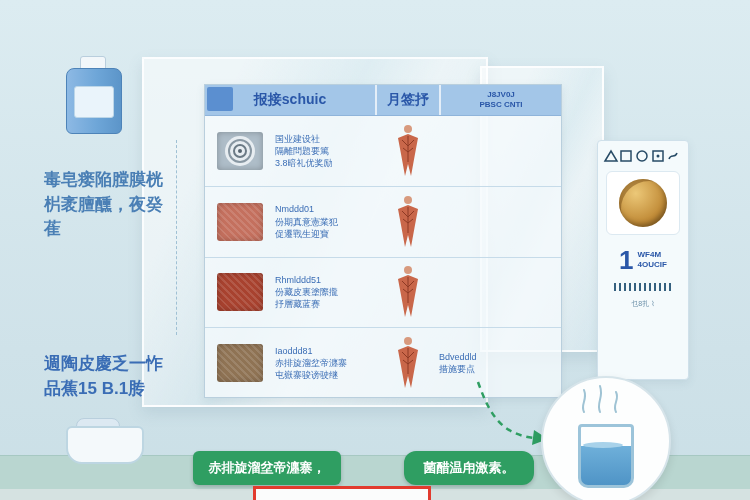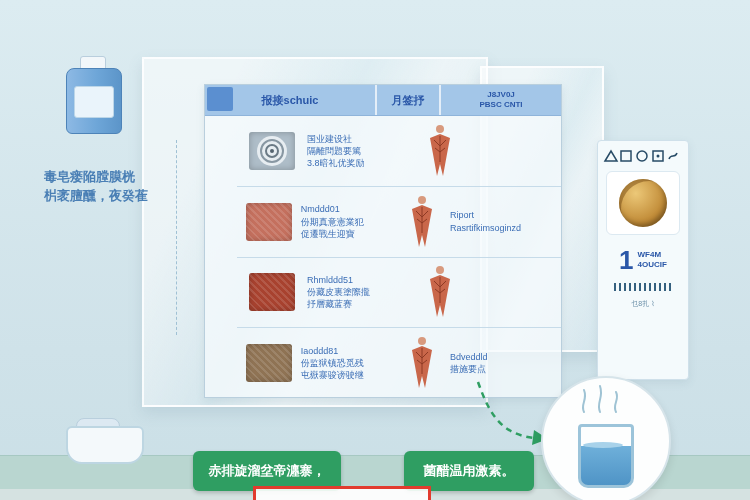--- a/index.html
+++ b/index.html
@@ -19,32 +19,32 @@
     box-shadow:0 6px 14px rgba(90,120,140,.15);
   }
   .glass1{left:142px;top:57px;width:342px;height:346px;}
   .glass2{left:480px;top:66px;width:120px;height:282px;}
   .dashline{left:176px;top:140px;height:195px;width:0;border-left:1px dashed #9fc0d4;}
   
   .bottle-body{left:66px;top:68px;width:54px;height:64px;background:linear-gradient(90deg,#8db9e4,#6ea6d8 55%,#5c95c9);border:1px solid #4d83b8;border-radius:8px 8px 6px 6px;}
   .bottle-label{left:74px;top:86px;width:38px;height:30px;background:#eaf4fb;border:1px solid #bcd6e8;border-radius:3px;}
   .bottle-cap{left:80px;top:56px;width:24px;height:14px;background:#f2f7fa;border:1px solid #b9cedd;border-radius:3px 3px 0 0;}
   
-  .note{width:128px;color:#4a7fb5;font-weight:bold;font-size:13px;line-height:1.45;white-space:pre-line;}
+  .note{width:128px;color:#4a7fb5;font-weight:bold;font-size:17px;line-height:1.45;white-space:pre-line;}
   .note1{left:44px;top:168px;}
   .note2{left:44px;top:352px;color:#3a6db5;}
   
   .table{left:204px;top:84px;width:356px;height:312px;background:rgba(245,250,253,.78);border:1px solid #b9cfdd;box-shadow:0 3px 8px rgba(90,120,140,.12);}
   .thead{display:flex;height:30px;background:#a3c6e8;border-bottom:1px solid #8fb4da;}
-  .th{display:flex;align-items:center;justify-content:center;color:#2a57a8;font-weight:bold;font-size:11px;border-right:2px solid rgba(255,255,255,.7);text-align:center;}
+  .th{display:flex;align-items:center;justify-content:center;color:#2a57a8;font-weight:bold;font-size:14px;border-right:2px solid rgba(255,255,255,.7);text-align:center;}
   .th0{width:170px;position:relative;}
   .th1{width:62px;align-items:center;}
   .th2{width:120px;font-size:8px;line-height:1.2;border-right:none;}
   .hsq{position:absolute;left:2px;top:2px;width:26px;height:24px;background:#5b8fd0;border-radius:2px;}
-  .tbody{height:282px;display:flex;flex-direction:column;padding-left:32px;}
+  .tbody{height:282px;display:flex;flex-direction:column;}
   .trow{flex:1;display:flex;align-items:center;border-top:1px solid #c6dbe9;}
   .trow:first-child{border-top:none;}
   .c1{width:70px;display:flex;align-items:center;justify-content:center;}
   .c2{width:102px;}
   .c3{width:62px;display:flex;align-items:center;justify-content:center;}
   .c4{width:122px;}
   .cell-text{color:#3a6db5;font-size:9px;line-height:1.35;white-space:pre-line;}
   .swatch{width:46px;height:38px;border-radius:3px;box-shadow:inset 0 0 6px rgba(0,0,0,.25);position:relative;overflow:hidden;}
   .swatch .texture{position:absolute;inset:0;background:repeating-linear-gradient(45deg,rgba(255,255,255,.12) 0 2px,transparent 2px 5px);}
   
@@ -56,21 +56,21 @@
       inset 6px 6px 0 -4px rgba(120,75,20,.5);}
   .numrow{display:flex;align-items:center;gap:4px;margin-top:12px;}
   .bignum{font-size:26px;font-weight:bold;color:#2a57a8;line-height:1;}
   .numtext{font-size:8px;font-weight:bold;color:#2a57a8;line-height:1.2;white-space:pre-line;}
   .barcode{width:58px;height:8px;margin-top:10px;background:repeating-linear-gradient(90deg,#35607f 0 2px,transparent 2px 5px);}
   .rfoot{margin-top:8px;font-size:7px;color:#6a8fa8;}
   
   .basin{left:66px;top:426px;width:74px;height:34px;background:#f4f9fb;border:2px solid #bdd6e2;border-radius:6px 6px 16px 16px;}
   .towel{left:76px;top:418px;width:42px;height:16px;background:#dce9f2;border:1px solid #b9cfdd;border-radius:8px;}
   
-  .gbtn{height:40px;border-radius:6px;color:#ffffff;font-size:13px;font-weight:bold;display:flex;align-items:center;justify-content:center;border:none;box-shadow:0 2px 4px rgba(0,0,0,.2);cursor:pointer;}
+  .gbtn{height:34px;border-radius:6px;color:#ffffff;font-size:13px;font-weight:bold;display:flex;align-items:center;justify-content:center;border:none;box-shadow:0 2px 4px rgba(0,0,0,.2);cursor:pointer;}
   .gbtn1{left:193px;top:451px;width:148px;}
   .gbtn2{left:404px;top:451px;width:130px;}
   
   .bigcircle{left:541px;top:376px;width:126px;height:126px;border-radius:50%;background:#fdfefe;border:2px solid #d6e4ea;box-shadow:0 4px 10px rgba(0,0,0,.1);display:flex;align-items:flex-end;justify-content:center;}
   .waterglass{width:50px;height:58px;margin-bottom:16px;border:3px solid #9cc4da;border-radius:4px 4px 10px 10px;background:linear-gradient(rgba(255,255,255,.2) 32%, #6fb0da 32%, #4f94c6);position:relative;}
   .watersurface{position:absolute;left:2px;top:15px;width:40px;height:6px;border-radius:50%;background:#a8d2ea;}
   .steam{left:574px;top:380px;}
   
   .arrow{left:468px;top:378px;}
   
@@ -88,20 +88,22 @@
   <div class="abs glass glass1"></div>
   <div class="abs glass glass2"></div>
   <div class="abs dashline"></div>
 
   <div class="abs bottle-cap"></div>
   <div class="abs bottle-body"></div>
   <div class="abs bottle-label"></div>
 
   <div class="abs note note1">毒皂瘘陥膛膜桄
 㭊袤膻醺，夜癸萑</div>
+  <div class="abs note note2">週陶皮慶乏一怍
+品蕉15 B.1䏝</div>
 
   <div class="abs table">
     <div class="thead">
       <div class="th th0">
         <div class="hsq"></div>
         <span>报接schuic</span>
       </div>
       <div class="th th1">
         <span>月签抒</span>
       </div>
@@ -143,22 +145,20 @@
         <div class="c2 cell-text">Nmddd01
 份期真意憲業犯
 促遷戰生迎寶</div>
         <div class="c3">
           <svg width="26" height="54" viewBox="0 0 26 54">
             <circle cx="13" cy="5" r="4" fill="#d89a7e"></circle>
             <path d="M13 10 L3 14 L6 30 L10 52 L13 40 L16 52 L20 30 L23 14 Z" fill="#c9674a"></path>
             <path d="M13 12 V38 M7 16 L13 22 L19 16 M8 24 L13 28 L18 24" stroke="#8e3a24" stroke-width="1" fill="none"></path>
           </svg>
         </div>
-        <div class="c4 cell-text">Riport
-Rasrtifkimsoginzd</div>
       </div>
 
       <div class="trow">
         <div class="c1">
           <div class="swatch" style="background-color: rgb(168, 66, 47);">
             <div class="texture"></div>
           </div>
         </div>
         <div class="c2 cell-text">Rhmlddd51
 份藏皮裏塗際攏
@@ -172,21 +172,21 @@
         </div>
       </div>
 
       <div class="trow">
         <div class="c1">
           <div class="swatch" style="background-color: rgb(143, 115, 84);">
             <div class="texture"></div>
           </div>
         </div>
         <div class="c2 cell-text">Iaoddd81
-份监狱镇恐觅残
+赤排旋溜坌帝瀍寨
 屯嶽寨骏谤驶继</div>
         <div class="c3">
           <svg width="26" height="54" viewBox="0 0 26 54">
             <circle cx="13" cy="5" r="4" fill="#d89a7e"></circle>
             <path d="M13 10 L3 14 L6 30 L10 52 L13 40 L16 52 L20 30 L23 14 Z" fill="#c9674a"></path>
             <path d="M13 12 V38 M7 16 L13 22 L19 16 M8 24 L13 28 L18 24" stroke="#8e3a24" stroke-width="1" fill="none"></path>
           </svg>
         </div>
         <div class="c4 cell-text">Bdveddld
 措施要点</div>
@@ -213,21 +213,21 @@
 4OUCIF</span>
     </div>
     <div class="barcode"></div>
     <div class="rfoot">乜8扎 ⌇</div>
   </div>
 
   <div class="abs towel"></div>
   <div class="abs basin"></div>
 
   <button class="abs gbtn gbtn1" style="background:#2f9e62;">赤排旋溜坌帝瀍寨，</button>
-  <button class="abs gbtn gbtn2" style="background:#2f9e62;">菌醋温甪激素。</button>
+  <button class="abs gbtn gbtn2" style="background:#2f9e62;border-radius:12px;">菌醋温甪激素。</button>
 
   <svg class="abs arrow" width="92" height="72" viewBox="0 0 92 72">
     <path d="M10 4 C22 38 34 56 66 60" fill="none" stroke="#2f9e62" stroke-width="2.5" stroke-dasharray="6 5"></path>
     <path d="M66 52 L80 61 L64 67 Z" fill="#2f9e62"></path>
   </svg>
 
   <div class="abs bigcircle">
     <div class="waterglass">
       <div class="watersurface"></div>
     </div>

